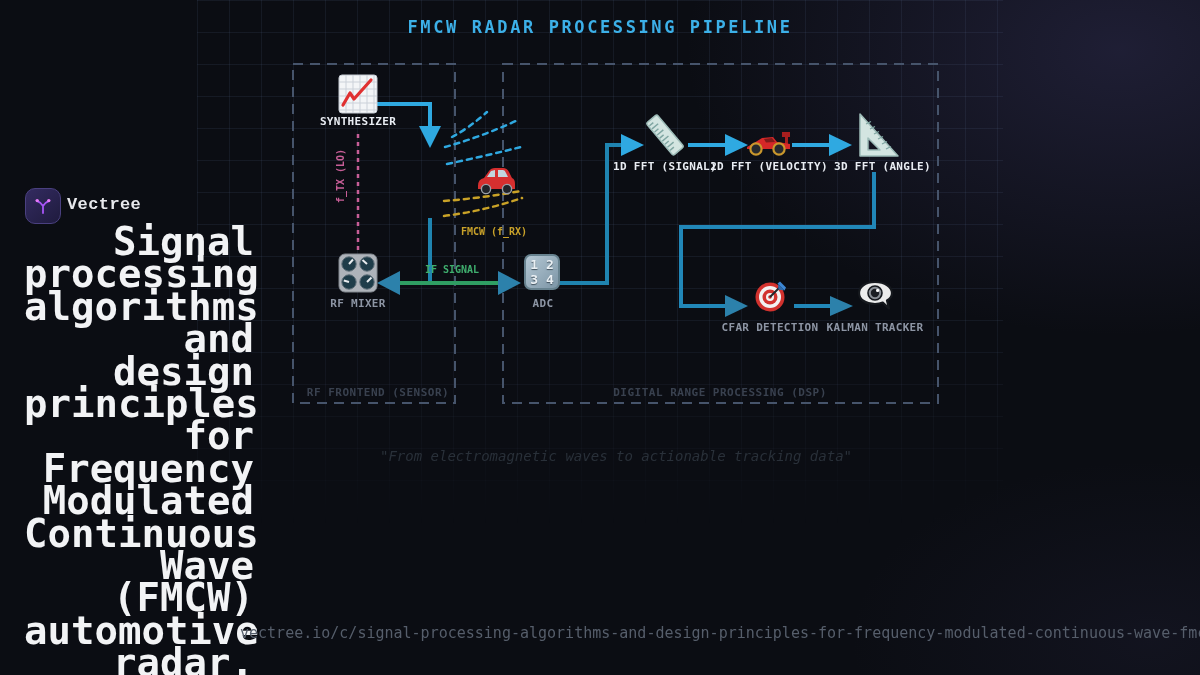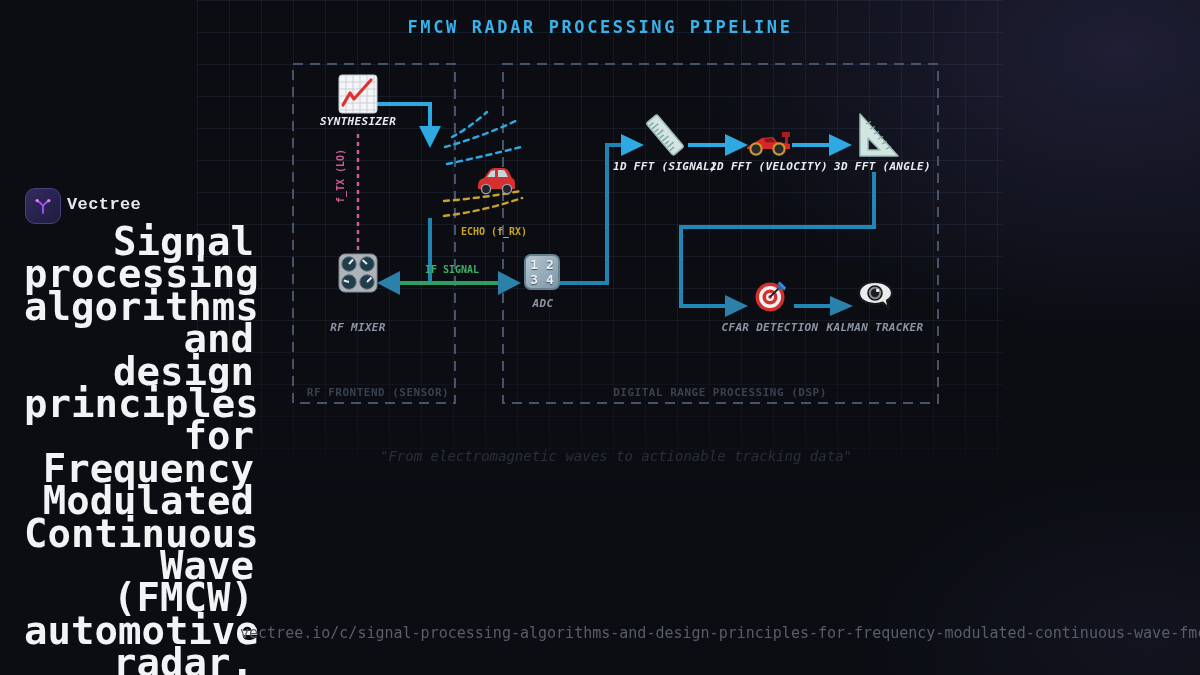--- a/index.html
+++ b/index.html
@@ -25,21 +25,21 @@
   .wave-blue{fill:none;stroke:#2FA9E1;stroke-width:2.5;stroke-dasharray:5 5;stroke-linecap:round;}
   .wave-yellow{fill:none;stroke:#C9A227;stroke-width:2.5;stroke-dasharray:5 5;stroke-linecap:round;}
 
   .diagram-title{
     position:absolute;left:600px;top:17px;transform:translateX(-50%);
     color:#3CB0E8;font-size:17px;font-weight:bold;letter-spacing:2.6px;white-space:nowrap;
   }
   .icon{position:absolute;}
   .node-label{
     position:absolute;transform:translateX(-50%);
-    color:#E9EDF3;font-size:11px;font-weight:bold;letter-spacing:0.3px;white-space:nowrap;font-style:italic;
+    color:#E9EDF3;font-size:11px;font-weight:bold;letter-spacing:0.3px;white-space:nowrap;
   }
   .node-label.dim{color:#8D95A4;}
   .sig-label{position:absolute;font-size:10px;font-weight:bold;white-space:nowrap;}
   .sig-tx{left:340px;top:176px;transform:translate(-50%,-50%) rotate(-90deg);color:#C75E97;}
   .sig-echo{left:494px;top:226px;transform:translateX(-50%);color:#C9A22A;}
   .sig-if{left:452px;top:264px;transform:translateX(-50%);color:#3FAE6E;}
   .box-caption{
     position:absolute;transform:translateX(-50%);
     color:#39414F;font-size:11px;font-weight:bold;letter-spacing:0.5px;white-space:nowrap;
   }
@@ -217,30 +217,30 @@
   <div class="icon" style="left:856px;top:280px;width:38px;height:33px;">
     <svg width="38" height="33" viewBox="0 0 38 33">
       <path d="M19 2 C9 2 3 7 3 13 C3 19 9 24 19 24 C22 24 24.5 23.6 26.8 22.6 L33 28.5 L31 20.5 C34.5 18.5 36 15.8 36 13 C36 7 29 2 19 2 Z" fill="#ECECEC" stroke="#15181D" stroke-width="2.2" stroke-linejoin="round"></path>
       <circle cx="19" cy="13" r="7" fill="#8A8F96" stroke="#15181D" stroke-width="1.6"></circle>
       <circle cx="19" cy="13" r="4.2" fill="#1B1E23"></circle>
       <circle cx="21.6" cy="10.4" r="1.6" fill="#FFFFFF"></circle>
     </svg>
   </div>
 
   <div class="node-label" style="left:358px;top:115px;">SYNTHESIZER</div>
-  <div class="node-label dim" style="left:358px;top:297px;margin-top:24px;">RF MIXER</div>
+  <div class="node-label dim" style="left:358px;top:297px;">RF MIXER</div>
   <div class="node-label dim" style="left:543px;top:297px;">ADC</div>
   <div class="node-label" style="left:665px;top:160px;">1D FFT (SIGNAL)</div>
   <div class="node-label" style="left:769px;top:160px;">2D FFT (VELOCITY)</div>
   <div class="node-label" style="left:875px;top:160px;padding-left:15px;">3D FFT (ANGLE)</div>
   <div class="node-label dim" style="left:770px;top:321px;">CFAR DETECTION</div>
   <div class="node-label dim" style="left:875px;top:321px;">KALMAN TRACKER</div>
 
   <div class="sig-label sig-tx">f_TX (LO)</div>
-  <div class="sig-label sig-echo">ECHO (f_RX)</div>
+  <div class="sig-label sig-echo">FMCW (f_RX)</div>
   <div class="sig-label sig-if">IF SIGNAL</div>
 
   <div class="box-caption" style="left:374px;top:386px;padding-left:8px;">RF FRONTEND (SENSOR)</div>
   <div class="box-caption" style="left:720px;top:386px;">DIGITAL RANGE PROCESSING (DSP)</div>
 
   <div class="quote">"From electromagnetic waves to actionable tracking data"</div>
 
   <div class="logo">
     <svg width="20" height="20" viewBox="0 0 20 20">
       <path d="M10 17 V10 M10 10 C8.5 7.5 6.5 6 4.5 5.2 M10 10 C11.5 7.5 13.5 6 15.5 5.2" fill="none" stroke="#A855F7" stroke-width="1.8" stroke-linecap="round"></path>

